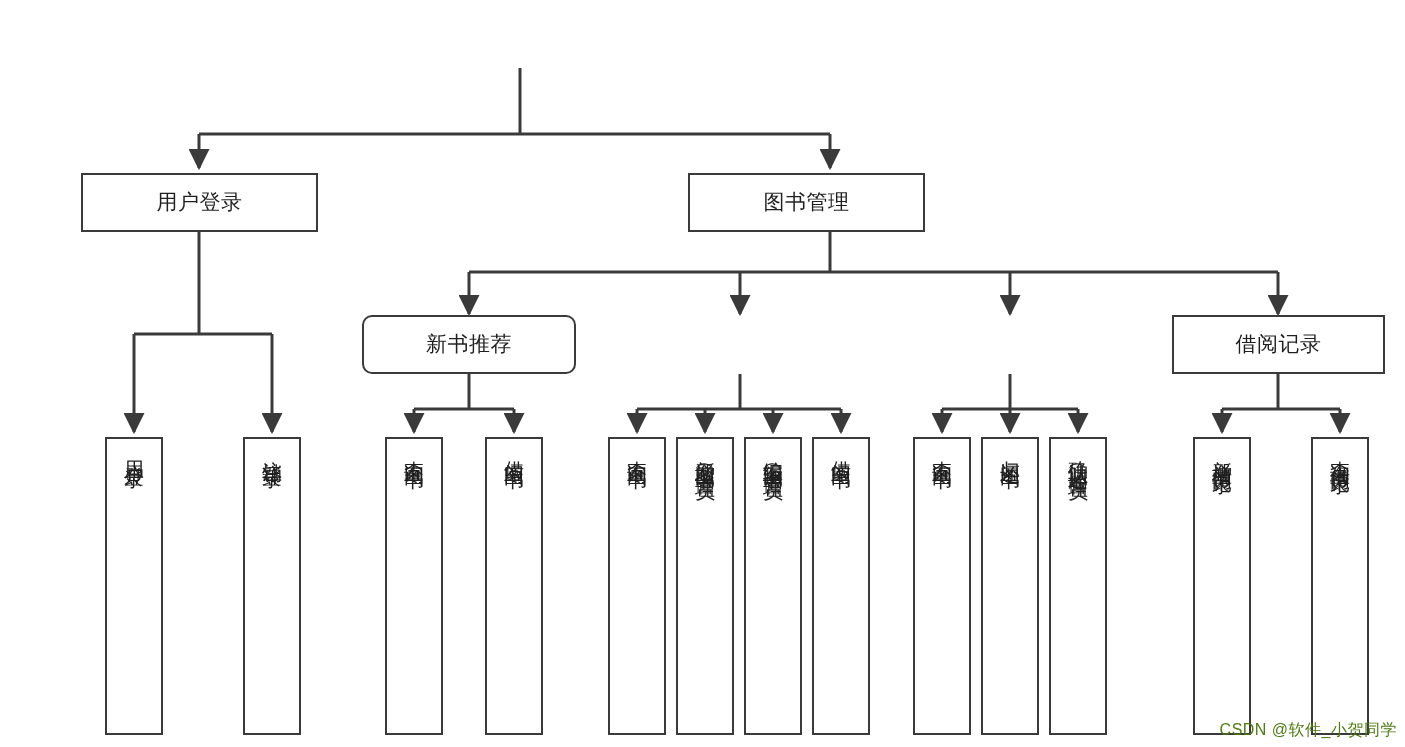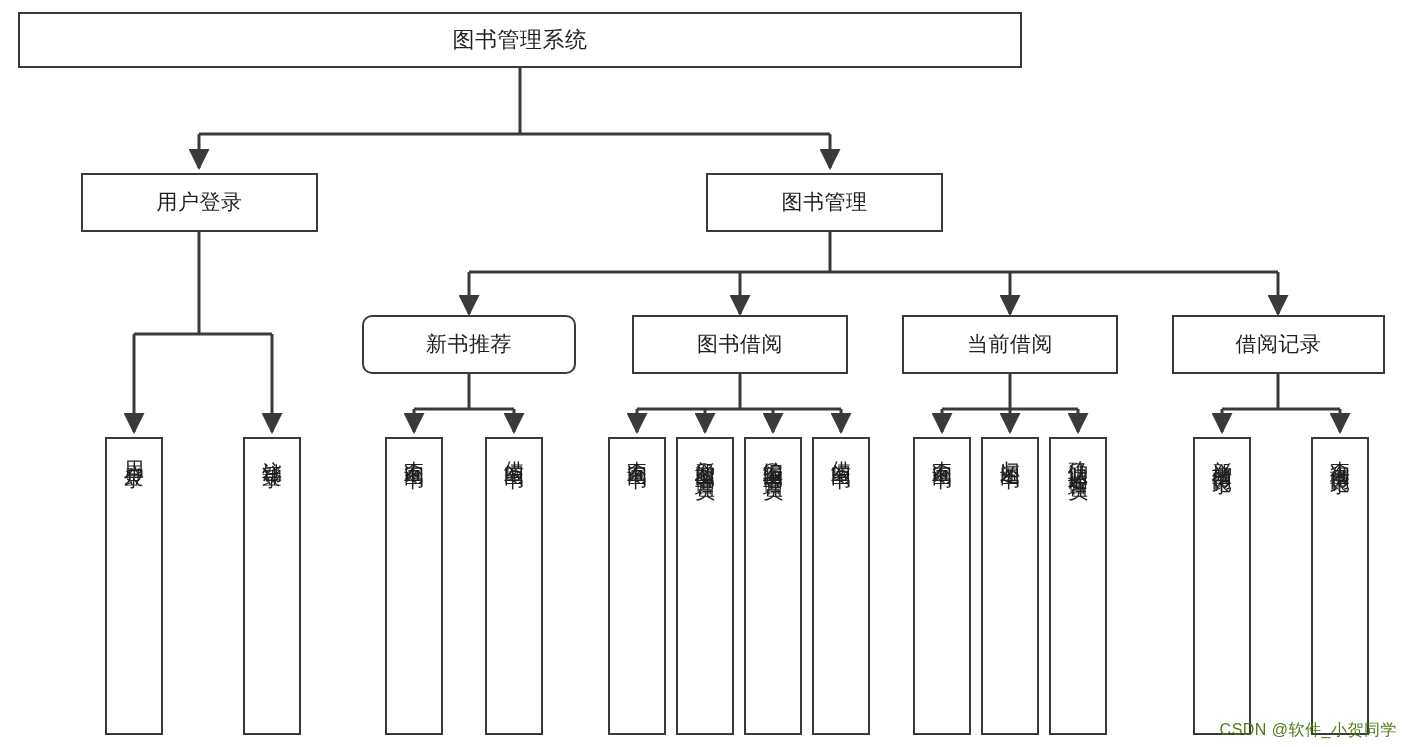--- a/index.html
+++ b/index.html
@@ -118,39 +118,30 @@
       <path d="M 1010 409 L 1010 432" marker-end="url(#arrow)"></path>
       <path d="M 1078 409 L 1078 432" marker-end="url(#arrow)"></path>
 
       <path d="M 1278 374 L 1278 409"></path>
       <path d="M 1222 409 L 1340 409"></path>
       <path d="M 1222 409 L 1222 432" marker-end="url(#arrow)"></path>
       <path d="M 1340 409 L 1340 432" marker-end="url(#arrow)"></path>
     </g>
   </svg>
 
-  <div class="node root" style="left:18px; top:12px; width:1004px; height:56px;">
-    <span class="label">图书管理系统</span>
-  </div>
 
   <div class="node" style="left:81px; top:173px; width:237px; height:59px;">
     <span class="label">用户登录</span>
   </div>
-  <div class="node" style="left:706px; top:173px; width:237px; height:59px;">
+  <div class="node" style="left:688px; top:173px; width:237px; height:59px;">
     <span class="label">图书管理</span>
   </div>
 
   <div class="node" style="left:362px; top:315px; width:214px; height:59px;border-radius:10px;">
     <span class="label">新书推荐</span>
-  </div>
-  <div class="node" style="left:632px; top:315px; width:216px; height:59px;">
-    <span class="label">图书借阅</span>
-  </div>
-  <div class="node" style="left:902px; top:315px; width:216px; height:59px;">
-    <span class="label">当前借阅</span>
   </div>
   <div class="node" style="left:1172px; top:315px; width:213px; height:59px;">
     <span class="label">借阅记录</span>
   </div>
 
   <div class="node leaf" style="left:105px; top:437px; width:58px; height:298px;">
     <span class="label">用户登录</span>
   </div>
   <div class="node leaf" style="left:243px; top:437px; width:58px; height:298px;">
     <span class="label">注销登录</span>

